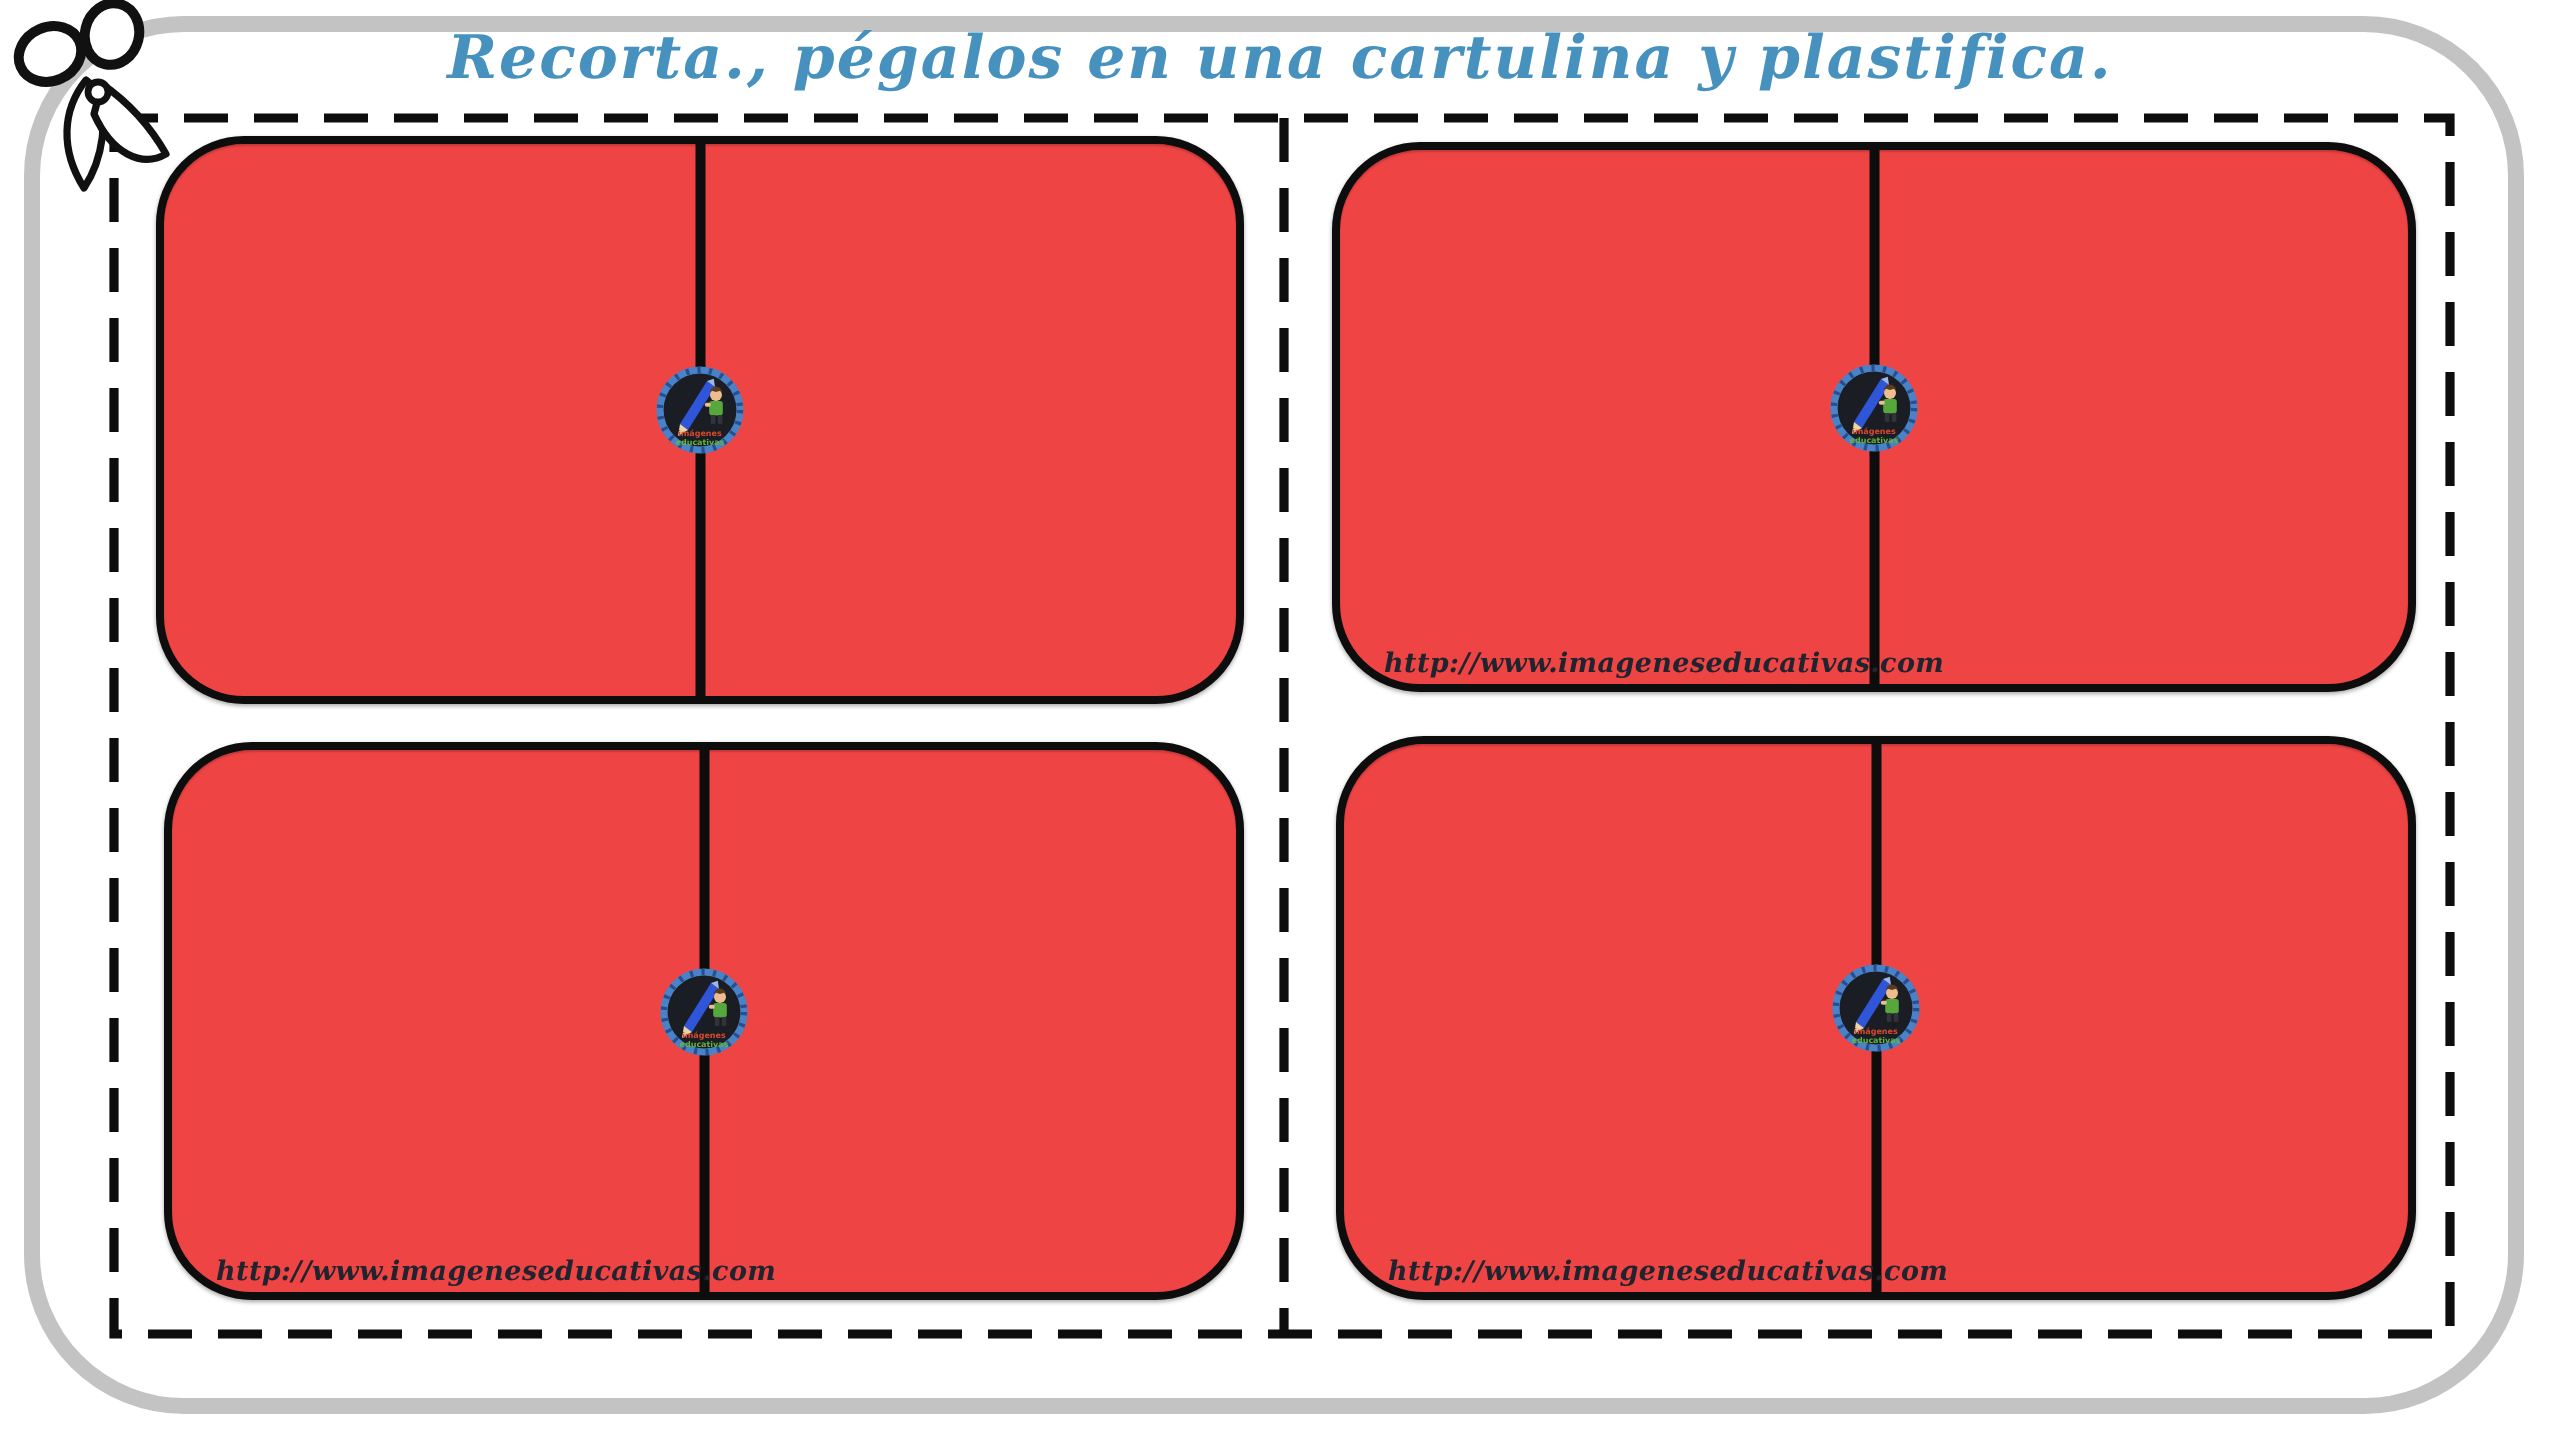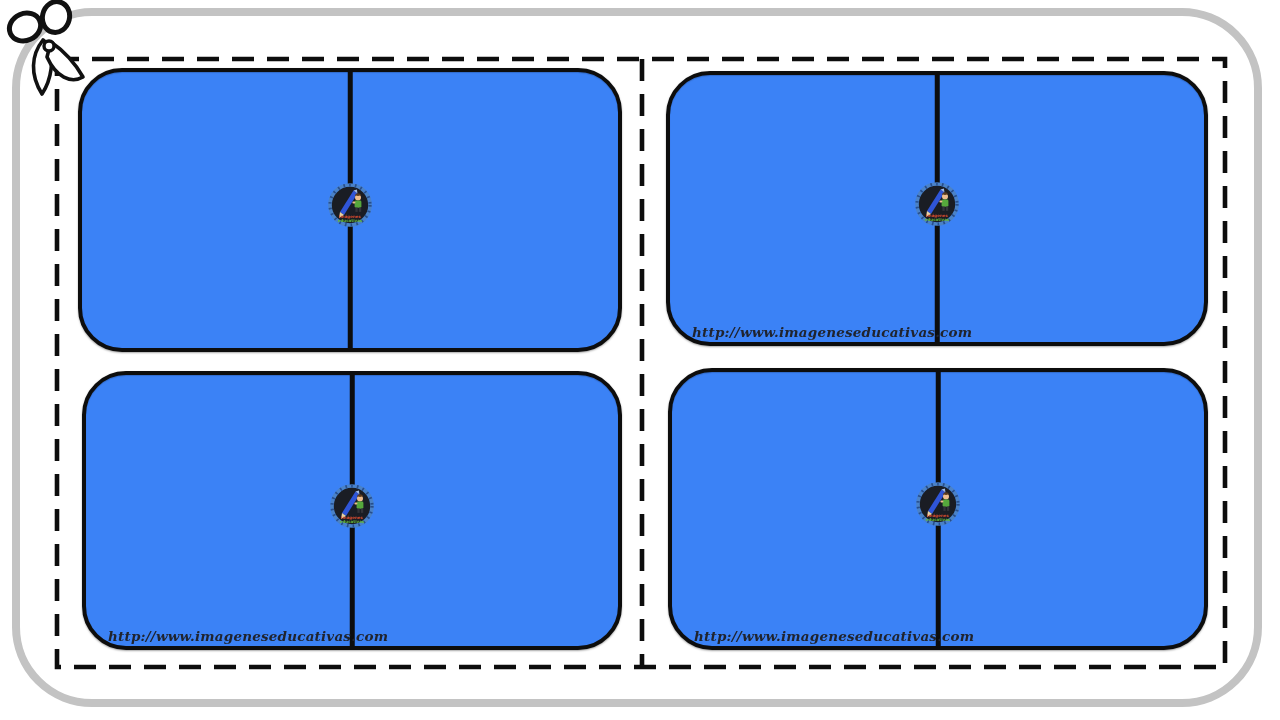--- a/index.html
+++ b/index.html
@@ -5,21 +5,21 @@
   html,body{margin:0;padding:0;background:#fff;}
   .page{position:relative;width:1280px;height:720px;background:#fff;overflow:hidden;
         font-family:"DejaVu Serif",serif;}
   .frame{position:absolute;left:12px;top:8px;width:1250px;height:699px;
          border:8px solid #c3c3c3;border-radius:80px;box-sizing:border-box;z-index:1;}
   .cuts{position:absolute;left:0;top:0;z-index:2;}
   .title{position:absolute;top:12px;left:0;width:100%;text-align:center;z-index:4;
          font-style:italic;font-weight:bold;font-size:30px;letter-spacing:1px;
          color:#4691bd;font-family:"DejaVu Serif",serif;}
   .scissors{position:absolute;left:1px;top:0;z-index:5;}
-  .domino{position:absolute;box-sizing:border-box;background:#3b82f6;z-index:3;
+  .domino{position:absolute;box-sizing:border-box;background:#ef4444;z-index:3;
           border:4px solid #0d0d0d;border-radius:44px;
           box-shadow:0 1px 2px rgba(0,0,0,.35), inset 0 1px 1px rgba(0,0,0,.18);}
   .d-tl{left:78px;top:68px;width:544px;height:284px;}
   .d-tr{left:666px;top:71px;width:542px;height:275px;}
   .d-bl{left:82px;top:371px;width:540px;height:279px;}
   .d-br{left:668px;top:368px;width:540px;height:282px;}
   .divider{position:absolute;left:50%;top:0;bottom:0;width:4.5px;
            transform:translateX(-50%);background:#0d0d0d;}
   .logo{position:absolute;left:50%;top:50%;width:44px;height:44px;
         transform:translate(-50%,-50%) translateY(-5px);}
@@ -52,20 +52,21 @@
     </symbol>
   </svg>
 
   <div class="frame"></div>
 
   <svg class="cuts" width="1280" height="720" viewBox="0 0 1280 720">
     <rect x="57" y="59" width="1168" height="608" fill="none" stroke="#0d0d0d" stroke-width="4.6" stroke-dasharray="22 13"></rect>
     <line x1="642" y1="59" x2="642" y2="667" stroke="#0d0d0d" stroke-width="4.6" stroke-dasharray="22 13"></line>
   </svg>
 
+  <div class="title">Recorta., pégalos en una cartulina y plastifica.</div>
 
   <svg class="scissors" width="94" height="102" viewBox="0 0 94 102">
     <path d="M42 40 C30 55 29 75 41 94 C51 79 53 58 48 45 Z" fill="#fff" stroke="#111" stroke-width="3.6" stroke-linejoin="round"></path>
     <path d="M50 42 C63 51 74 63 82 77 C70 84 55 77 46 57 Z" fill="#fff" stroke="#111" stroke-width="3.6" stroke-linejoin="round"></path>
     <ellipse cx="24" cy="27" rx="16" ry="13.5" fill="#fff" stroke="#111" stroke-width="5" transform="rotate(-24 24 27)"></ellipse>
     <ellipse cx="55" cy="17" rx="13.5" ry="15.5" fill="#fff" stroke="#111" stroke-width="5" transform="rotate(14 55 17)"></ellipse>
     <circle cx="48" cy="46" r="5" fill="#fff" stroke="#111" stroke-width="3.4"></circle>
   </svg>
 
   <div class="domino d-tl">

